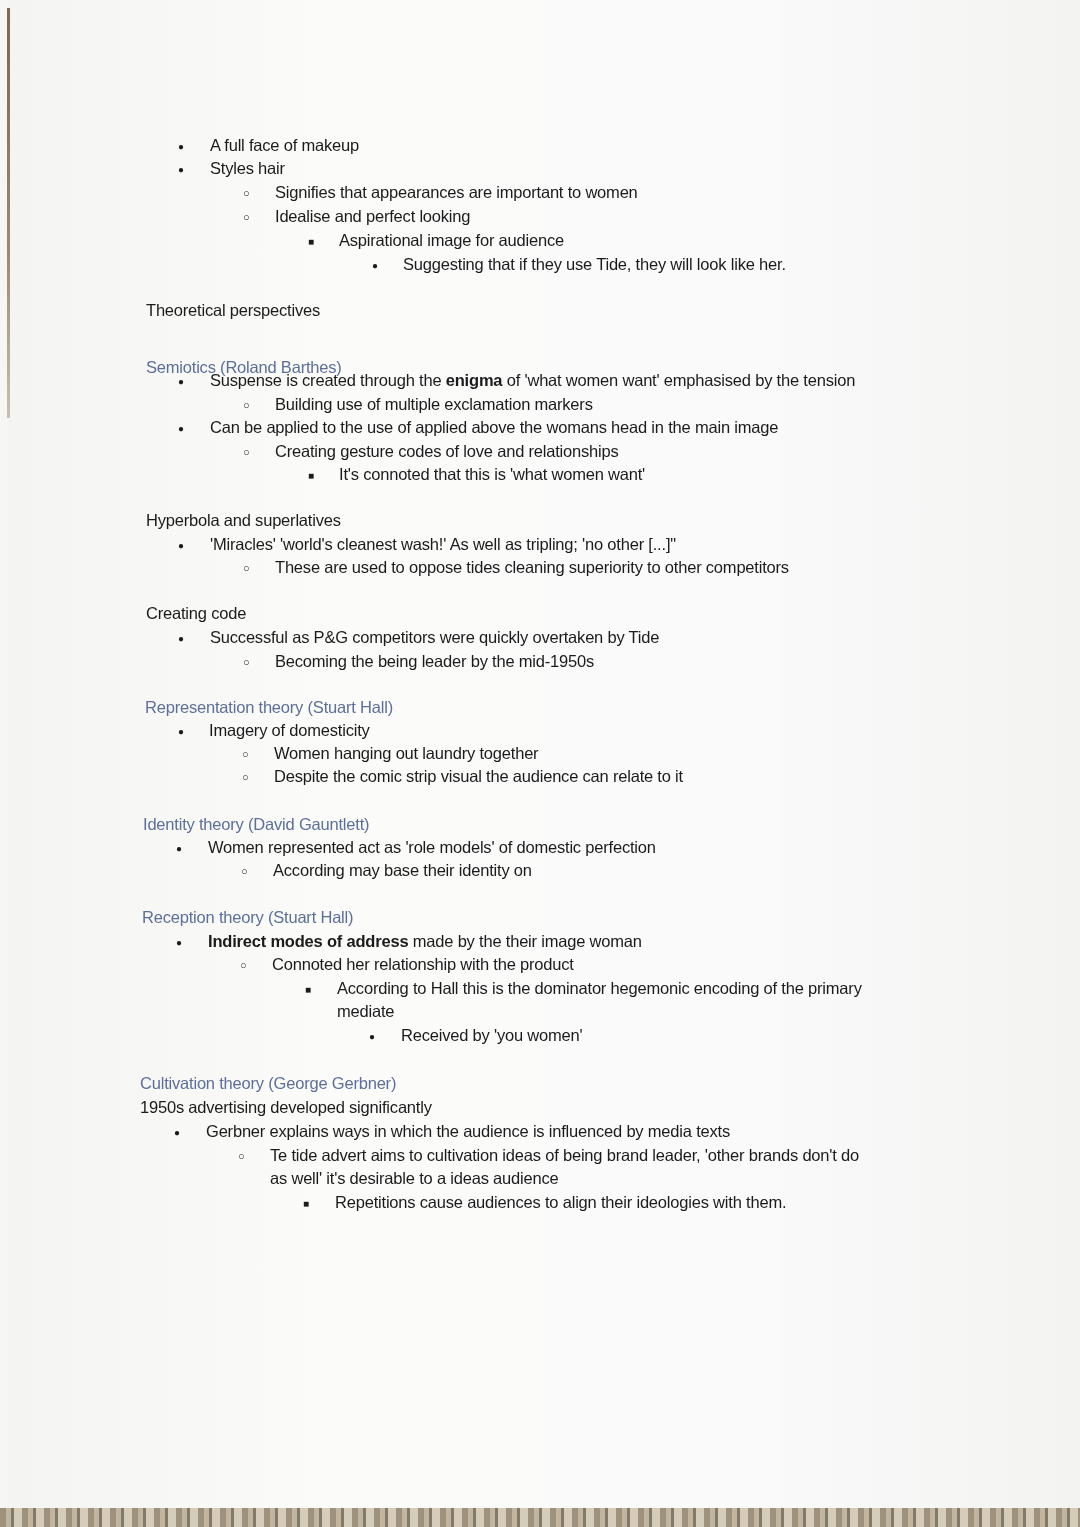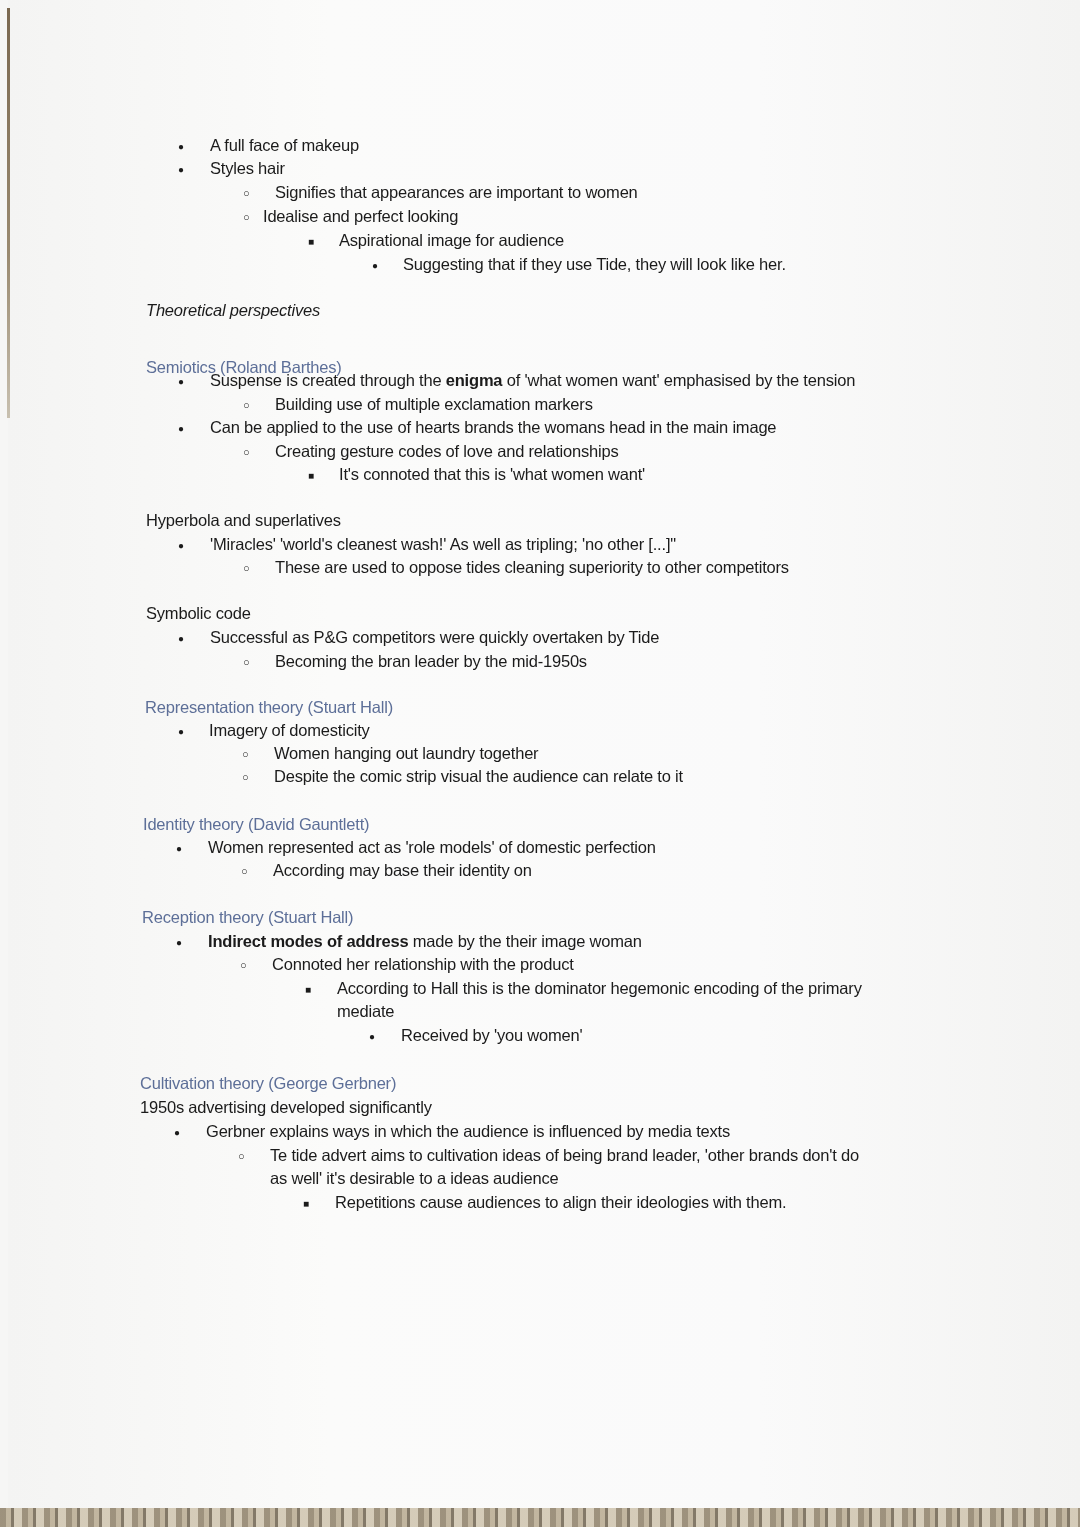--- a/index.html
+++ b/index.html
@@ -17,72 +17,72 @@
     position:absolute; left:7px; top:8px; width:3px; height:410px;
     background:linear-gradient(180deg,#7a6850,#9a8a70 60%,#c8c0b0);
   }
   .bottom-edge {
     position:absolute; left:0; top:1508px; width:1080px; height:19px;
     background:repeating-linear-gradient(90deg,#8e8068 0 6px,#b8aa90 6px 11px,#6f634f 11px 14px,#cfc4ae 14px 22px);
     opacity:.85;
   }
   .line { position:absolute; font-size:16.5px; line-height:22px; white-space:nowrap; letter-spacing:-0.2px; }
   .heading-blue { color:#5d6f98; }
-  .heading-italic { font-style:italic; }
+  .heading-italic { }
   .bullet { position:absolute; font-size:14px; line-height:22px; }
   .b-disc::before { content:"●"; font-size:10px; }
   .b-circle::before { content:"○"; font-size:11px; }
   .b-square::before { content:"■"; font-size:10px; }
   b { font-weight:bold; }
 </style>
 </head>
 <body>
 
 <div class="page"></div>
 <div class="left-edge"></div>
 <div class="bottom-edge"></div>
 
 <span class="bullet b-disc" style="left:178px;top:134px"></span>
 <span class="line" style="left:210px;top:134px">A full face of makeup</span>
 <span class="bullet b-disc" style="left:178px;top:157px"></span>
 <span class="line" style="left:210px;top:157px">Styles hair</span>
 <span class="bullet b-circle" style="left:243px;top:181px"></span>
 <span class="line" style="left:275px;top:181px">Signifies that appearances are important to women</span>
 <span class="bullet b-circle" style="left:243px;top:205px"></span>
-<span class="line" style="left:263px;top:205px">Idealise and perfect looking</span>
+<span class="line" style="left:275px;top:205px">Idealise and perfect looking</span>
 <span class="bullet b-square" style="left:308px;top:229px"></span>
 <span class="line" style="left:339px;top:229px">Aspirational image for audience</span>
 <span class="bullet b-disc" style="left:372px;top:253px"></span>
 <span class="line" style="left:403px;top:253px">Suggesting that if they use Tide, they will look like her.</span>
 
 <span class="line heading-italic" style="left:146px;top:299px">Theoretical perspectives</span>
 
 <span class="line heading-blue" style="left:146px;top:356px">Semiotics (Roland Barthes)</span>
 <span class="bullet b-disc" style="left:178px;top:369px"></span>
 <span class="line" style="left:210px;top:369px"><span>Suspense is created through the </span><b>enigma</b><span> of 'what women want' emphasised by the tension</span></span>
 <span class="bullet b-circle" style="left:243px;top:393px"></span>
 <span class="line" style="left:275px;top:393px">Building use of multiple exclamation markers</span>
 <span class="bullet b-disc" style="left:178px;top:416px"></span>
-<span class="line" style="left:210px;top:416px">Can be applied to the use of hearts brands the womans head in the main image</span>
+<span class="line" style="left:210px;top:416px">Can be applied to the use of applied above the womans head in the main image</span>
 <span class="bullet b-circle" style="left:243px;top:440px"></span>
 <span class="line" style="left:275px;top:440px">Creating gesture codes of love and relationships</span>
 <span class="bullet b-square" style="left:308px;top:463px"></span>
 <span class="line" style="left:339px;top:463px">It's connoted that this is 'what women want'</span>
 
 <span class="line" style="left:146px;top:509px">Hyperbola and superlatives</span>
 <span class="bullet b-disc" style="left:178px;top:533px"></span>
 <span class="line" style="left:210px;top:533px">'Miracles' 'world's cleanest wash!'  As well as tripling; 'no other [...]"</span>
 <span class="bullet b-circle" style="left:243px;top:556px"></span>
 <span class="line" style="left:275px;top:556px">These are used to oppose tides cleaning superiority to other competitors</span>
 
-<span class="line" style="left:146px;top:602px">Symbolic code</span>
+<span class="line" style="left:146px;top:602px">Creating code</span>
 <span class="bullet b-disc" style="left:178px;top:626px"></span>
 <span class="line" style="left:210px;top:626px">Successful as P&amp;G competitors were quickly overtaken by Tide</span>
 <span class="bullet b-circle" style="left:243px;top:650px"></span>
-<span class="line" style="left:275px;top:650px">Becoming the bran leader by the mid-1950s</span>
+<span class="line" style="left:275px;top:650px">Becoming the being leader by the mid-1950s</span>
 
 <span class="line heading-blue" style="left:145px;top:696px">Representation theory (Stuart Hall)</span>
 <span class="bullet b-disc" style="left:178px;top:719px"></span>
 <span class="line" style="left:209px;top:719px">Imagery of domesticity</span>
 <span class="bullet b-circle" style="left:242px;top:742px"></span>
 <span class="line" style="left:274px;top:742px">Women hanging out laundry together</span>
 <span class="bullet b-circle" style="left:242px;top:765px"></span>
 <span class="line" style="left:274px;top:765px">Despite the comic strip visual the audience can relate to it</span>
 
 <span class="line heading-blue" style="left:143px;top:813px">Identity theory (David Gauntlett)</span>

